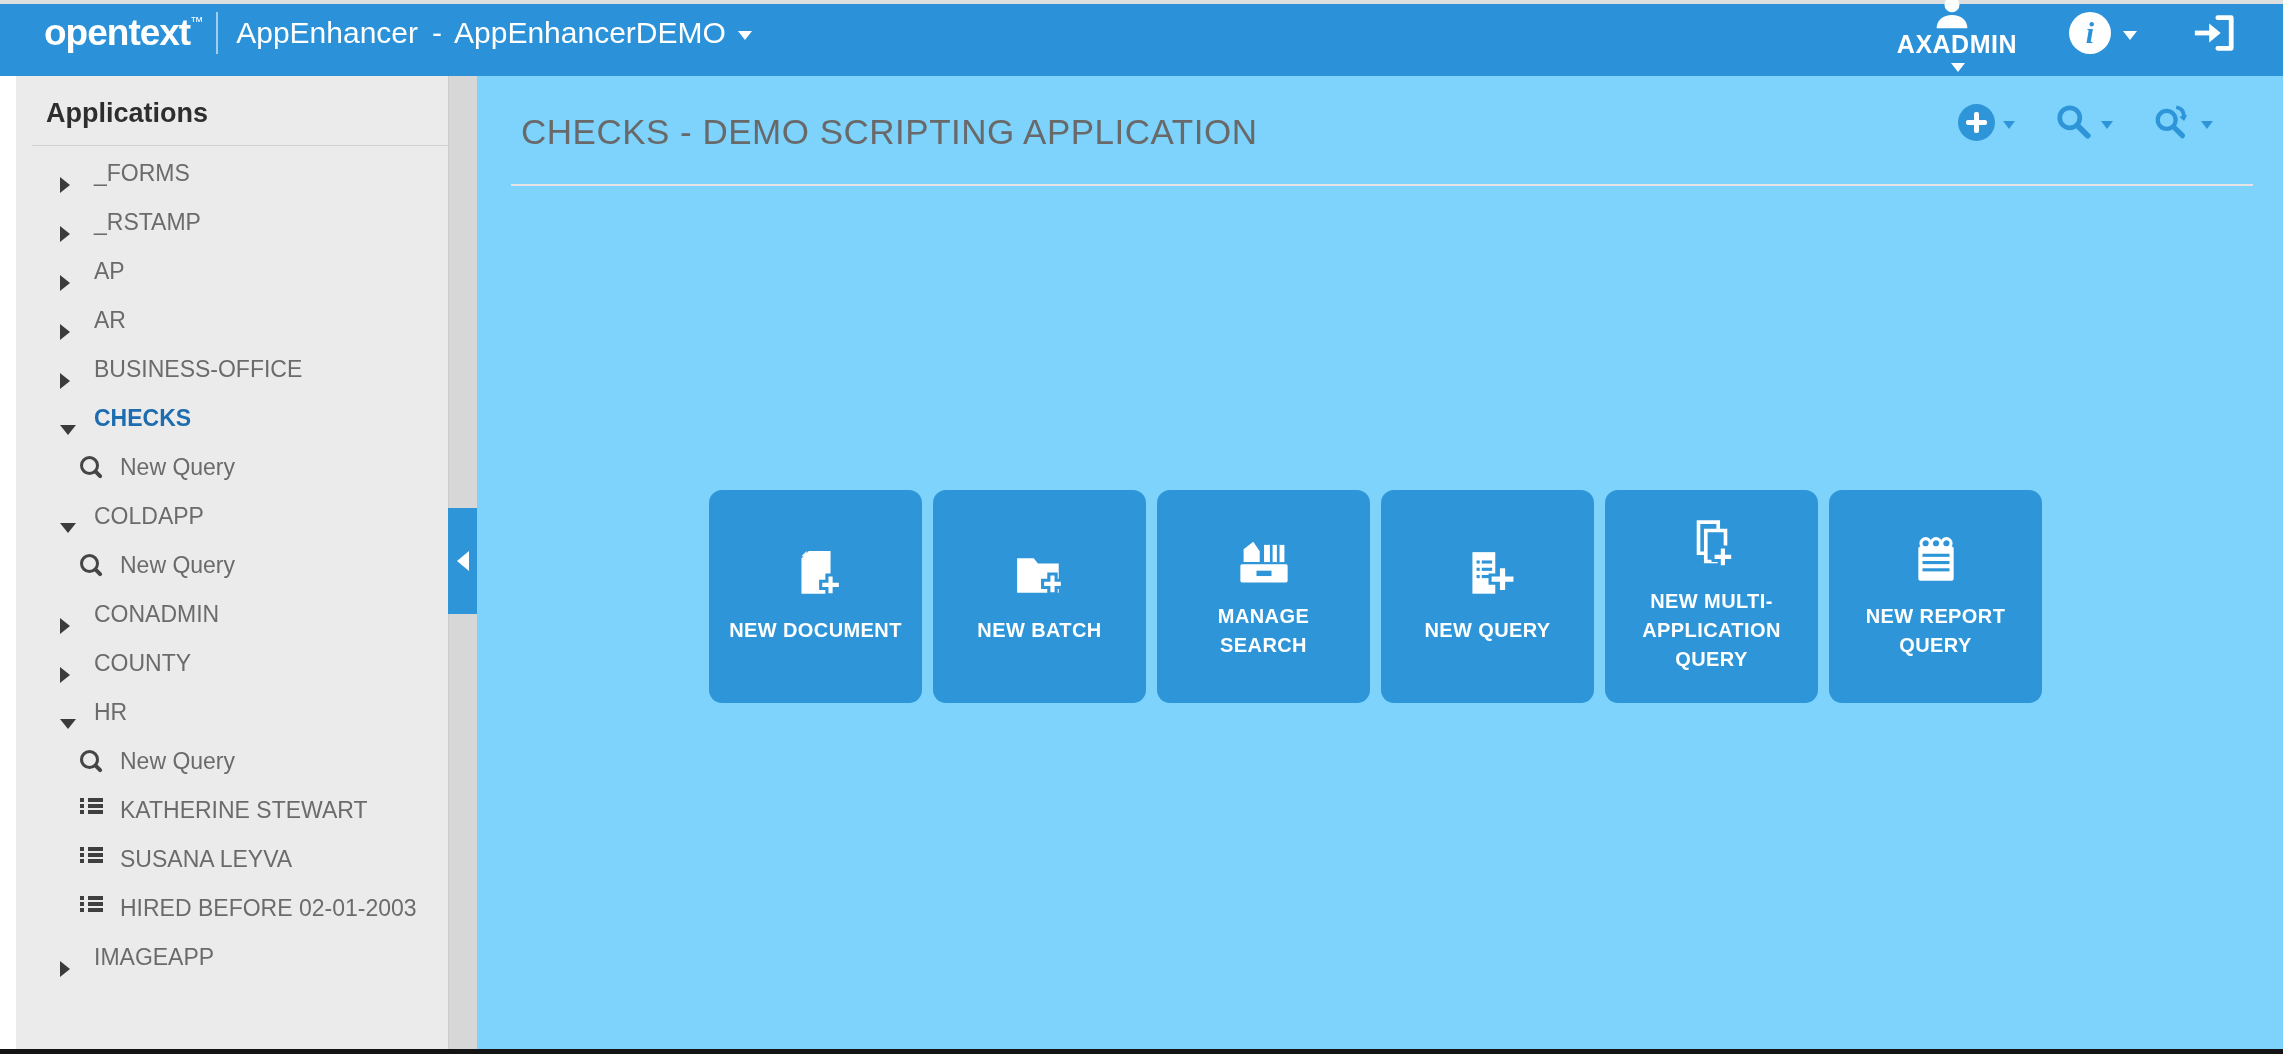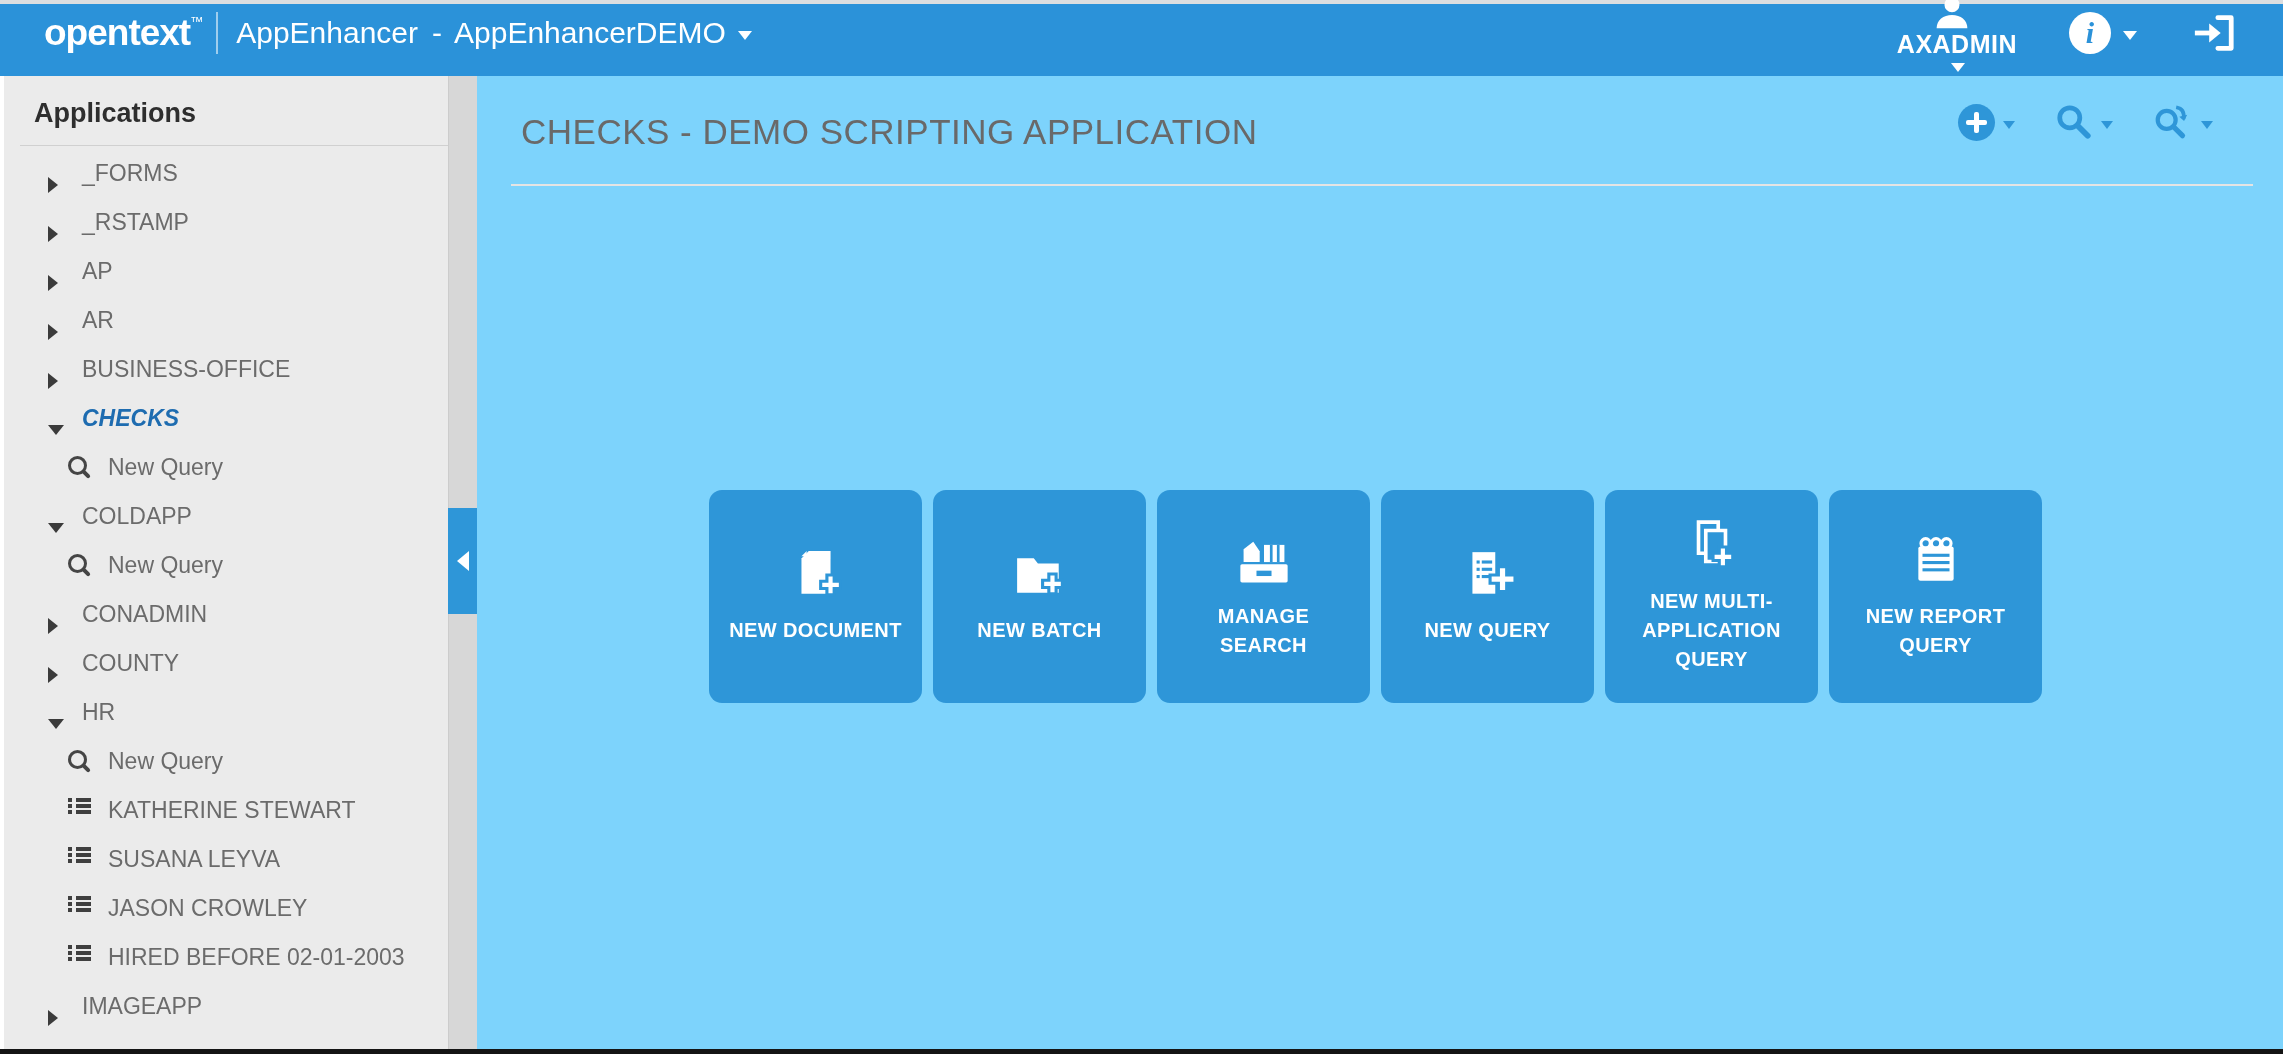--- a/index.html
+++ b/index.html
@@ -26,28 +26,28 @@
   .header-right { margin-left:auto; display:flex; align-items:center; }
   .user-group { display:flex; align-items:center; cursor:pointer;flex-direction:column; }
   .user-name { font-size:25px; font-weight:700; margin-left:10px; letter-spacing:.5px; }
   .info-group { display:flex; align-items:center; margin-left:52px; cursor:pointer; }
   .info-circle { width:42px; height:42px; border-radius:50%; background:#fff; color:#2b92d9;
     display:flex; align-items:center; justify-content:center;
     font-family:"Liberation Serif", serif; font-style:italic; font-weight:700; font-size:30px; }
   .logout-group { margin-left:54px; cursor:pointer; display:flex; align-items:center; }
 
   
-  .sidebar { position:absolute; left:4px; top:76px; width:448px; bottom:5px; background:#ebebeb; overflow:hidden; }
+  .sidebar { position:absolute; left:16px; top:76px; width:448px; bottom:5px; background:#ebebeb; overflow:hidden; }
   .sidebar-title { padding:22px 0 0 30px; font-size:27px; font-weight:700; color:#2e2e2e; }
   .sidebar-divider { margin:16px 0 0 16px; height:1px; background:#d0d0d0; }
   .tree { margin-top:14px; }
   .tree-item { display:flex; height:49px; font-size:23px; color:#6b6b6b; cursor:pointer; }
   .tree-item.lvl0 { padding-left:44px; }
   .tree-item.lvl1 { padding-left:64px; }
-  .tree-item.selected .item-label { color:#1e6cb0; font-weight:700;font-style:italic; }
+  .tree-item.selected .item-label { color:#1e6cb0; font-weight:700; }
   .icon-slot { display:inline-flex; align-items:center; flex:none; }
   .lvl0 .icon-slot { width:34px; }
   .lvl1 .icon-slot { width:40px; }
 
   .ic-caret-right-icon::before { content:""; width:0; height:0;
     border-top:8px solid transparent; border-bottom:8px solid transparent; border-left:10px solid #3b3b3b; }
   .ic-caret-down-icon::before { content:""; width:0; height:0;
     border-left:8px solid transparent; border-right:8px solid transparent; border-top:10px solid #3b3b3b; }
   .ic-search-icon { position:relative; width:28px; height:26px; }
   .ic-search-icon::before { content:""; position:absolute; left:0; top:2px;
@@ -191,24 +191,20 @@
       <div class="tree-item lvl1">
     <span class="icon-slot ic-saved-query-list-icon"></span>
     <span class="item-label">KATHERINE STEWART</span>
   </div>
       <div class="tree-item lvl1">
     <span class="icon-slot ic-saved-query-list-icon"></span>
     <span class="item-label">SUSANA LEYVA</span>
   </div>
       <div class="tree-item lvl1">
     <span class="icon-slot ic-saved-query-list-icon"></span>
-    <span class="item-label">JASON CROWLEY</span>
-  </div>
-      <div class="tree-item lvl1">
-    <span class="icon-slot ic-saved-query-list-icon"></span>
     <span class="item-label">HIRED BEFORE 02-01-2003</span>
   </div>
       <div class="tree-item lvl0">
     <span class="icon-slot ic-caret-right-icon"></span>
     <span class="item-label">IMAGEAPP</span>
   </div>
     </div>
 </nav>
 
 <div class="splitter"></div>

